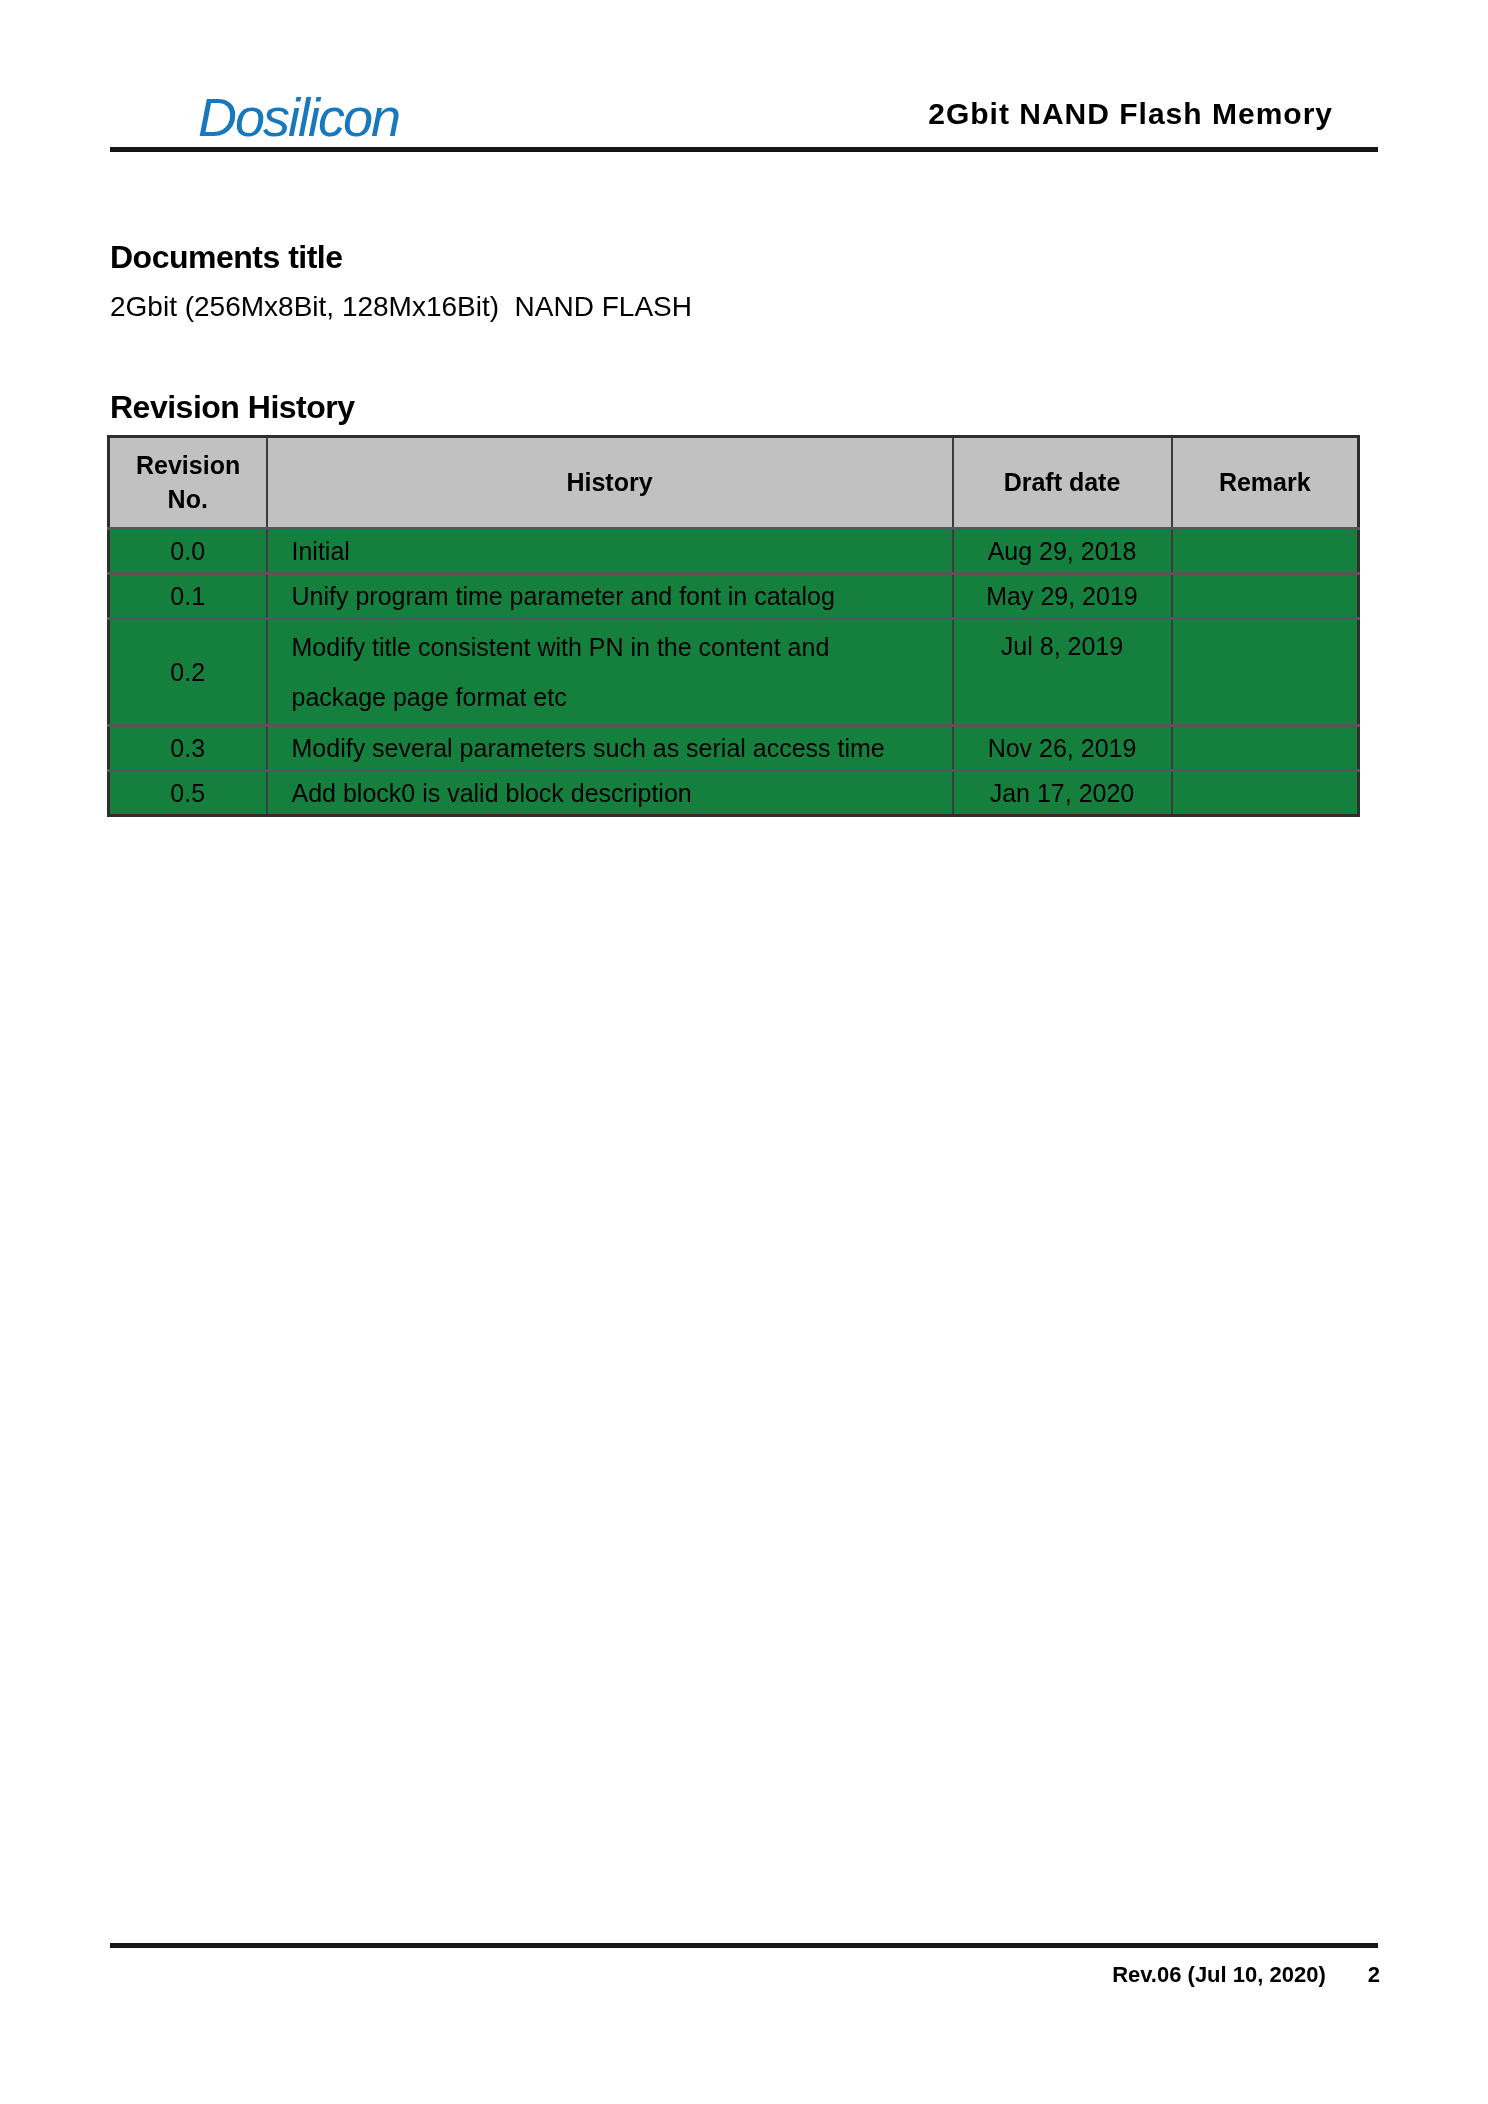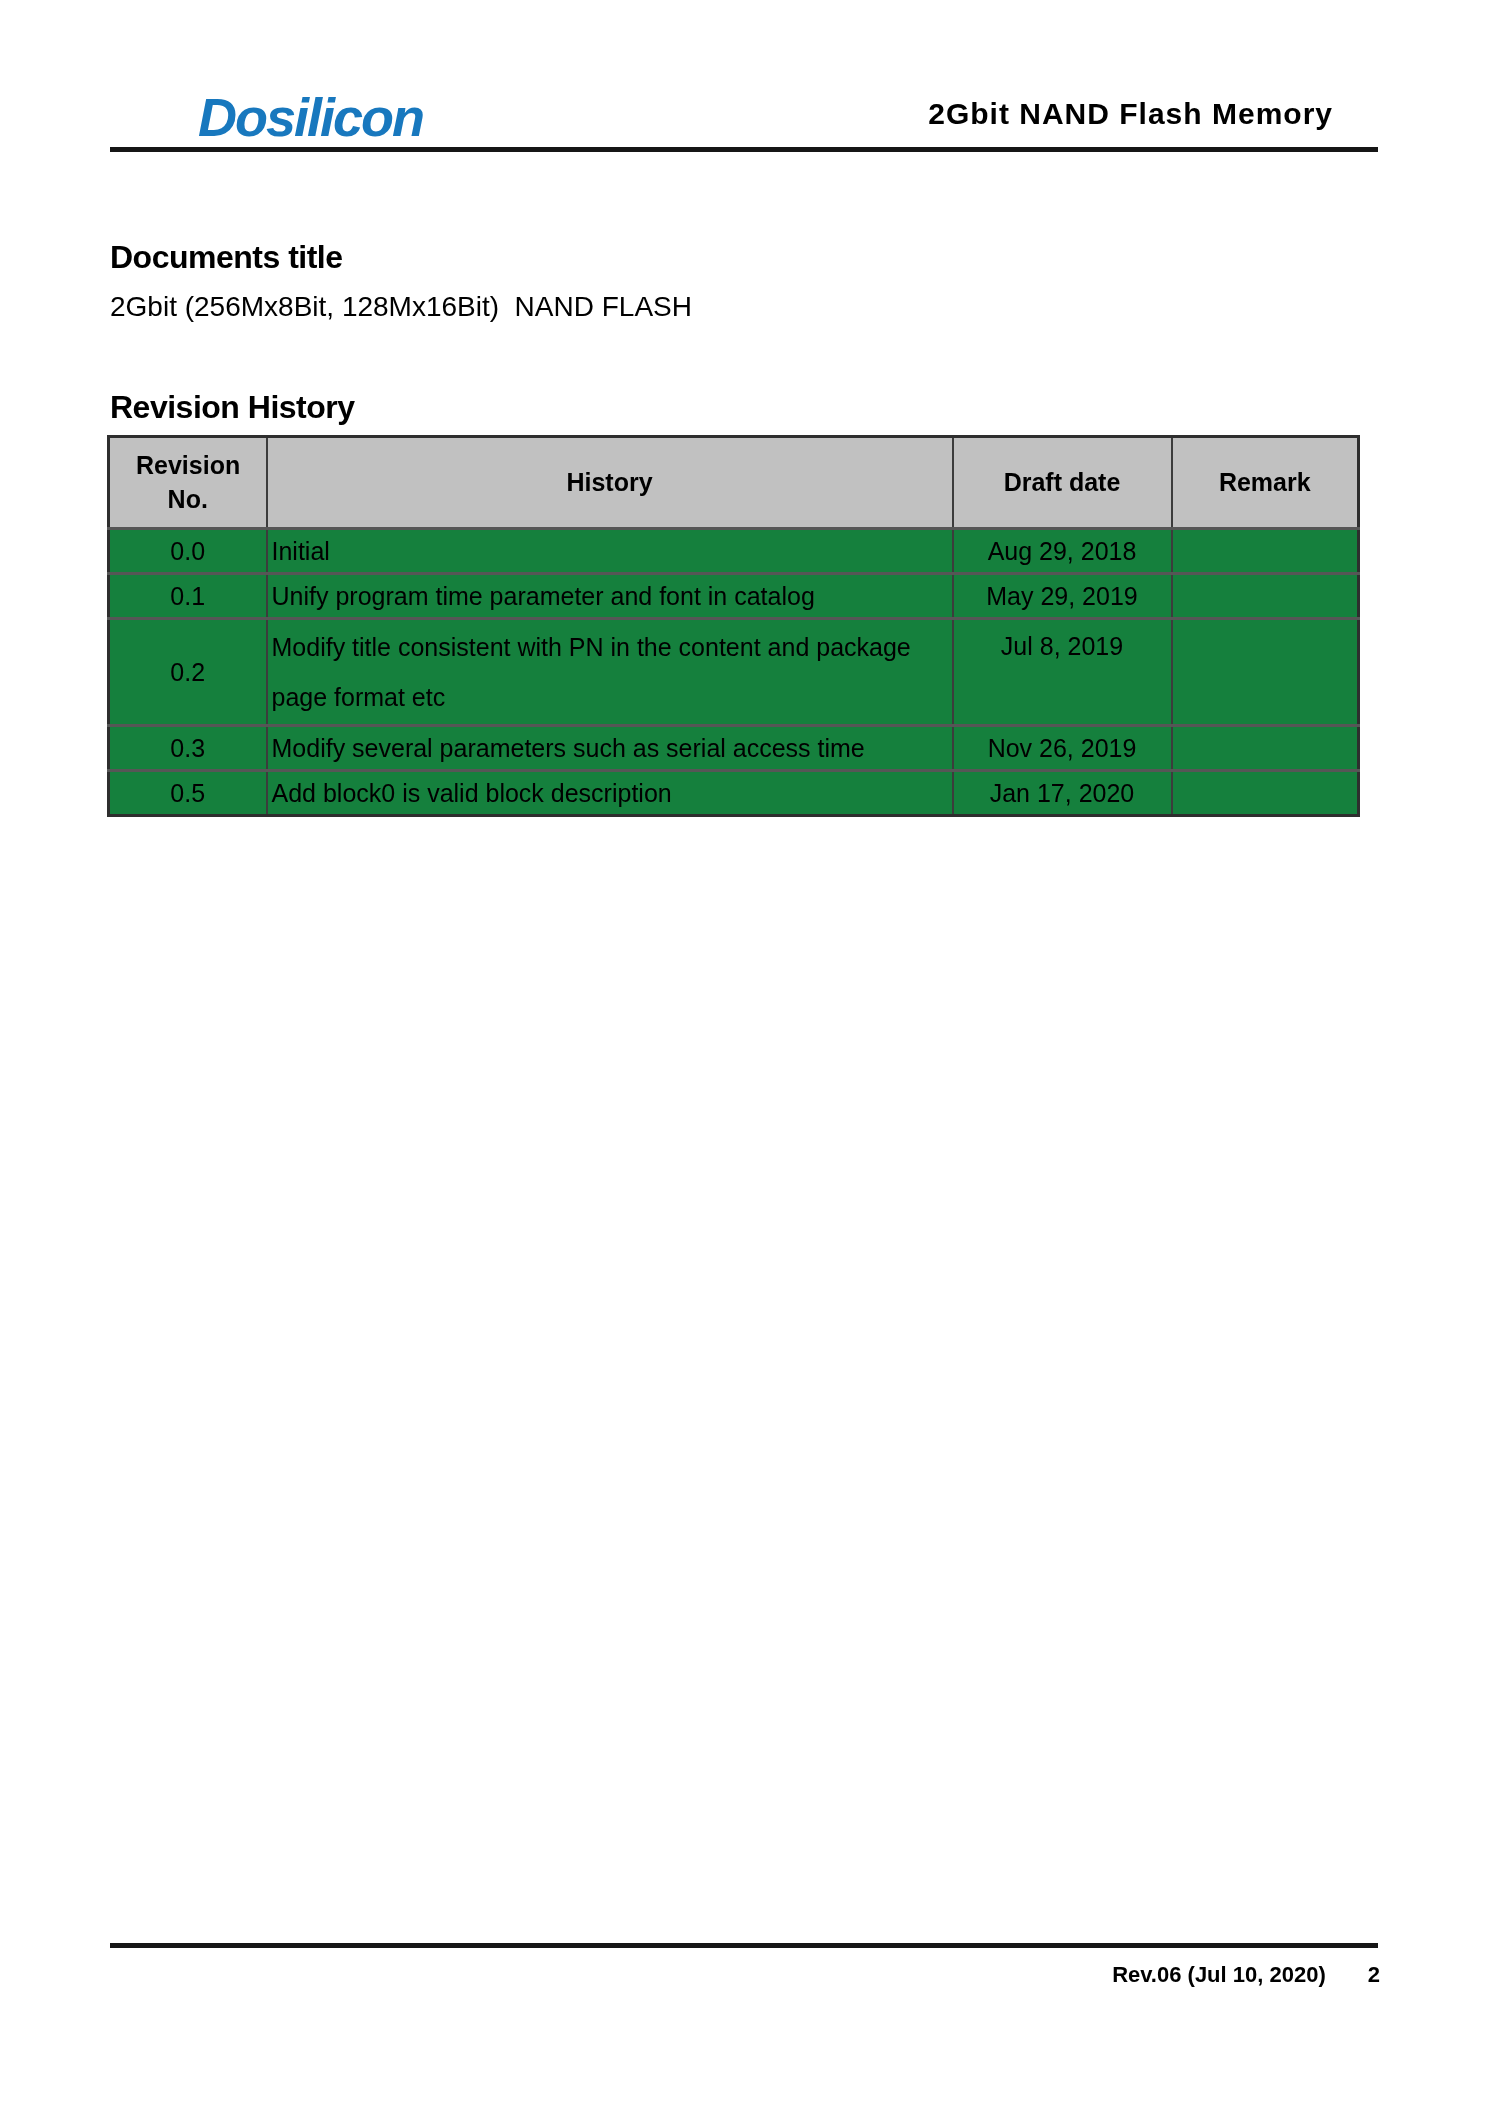--- a/index.html
+++ b/index.html
@@ -14,21 +14,21 @@
   body{
     width:1488px;height:2104px;position:relative;background:#ffffff;
     font-family:"Liberation Sans", sans-serif;color:#000;
     -webkit-font-smoothing:antialiased;
   }
   .page{position:absolute;inset:0;overflow:hidden;}
 
   
   .logo{
     position:absolute;left:198px;top:90px;
-    font-size:54px;line-height:1;font-weight:bold;font-style:italic;
+    font-size:54px;line-height:1;font-weight:normal;font-style:italic;
     color:var(--accent-blue);letter-spacing:-2px;
   }
   .header-title{
     position:absolute;top:99px;right:155px;
     font-size:30px;line-height:1;font-weight:bold;letter-spacing:1px;
   }
   .rule{
     position:absolute;left:110px;width:1268px;height:5px;
     background:var(--rule-color);
   }
@@ -49,21 +49,21 @@
 
   
   table.rev{
     position:absolute;left:107px;top:435px;width:1250px;
     border-collapse:collapse;table-layout:fixed;
     border:3px solid #2e2e2e;
   }
   table.rev th, table.rev td{
     border:2px solid var(--border-dark);
     font-size:25px;
-    padding:2px 4px;
+    padding:2px 24px;
     overflow:hidden;
   }
   table.rev thead th{
     background:var(--table-header-bg);
     font-weight:bold;
     height:92px;
     text-align:center;vertical-align:middle;
     line-height:1.35;
   }
   table.rev thead th.c-no{padding:2px 26px;}

